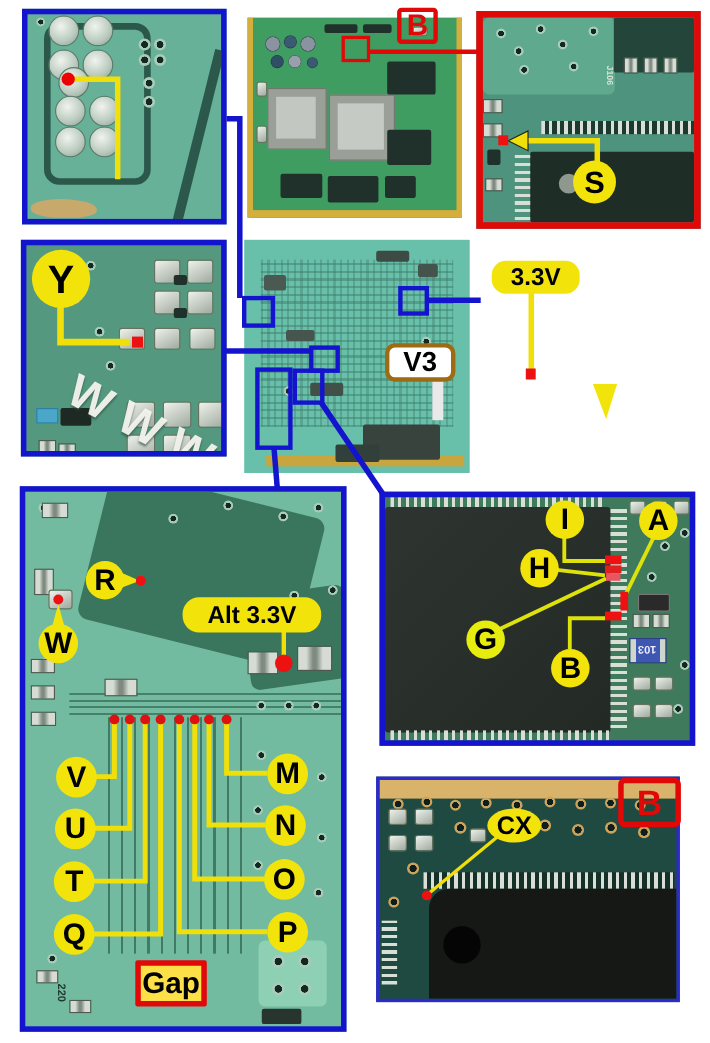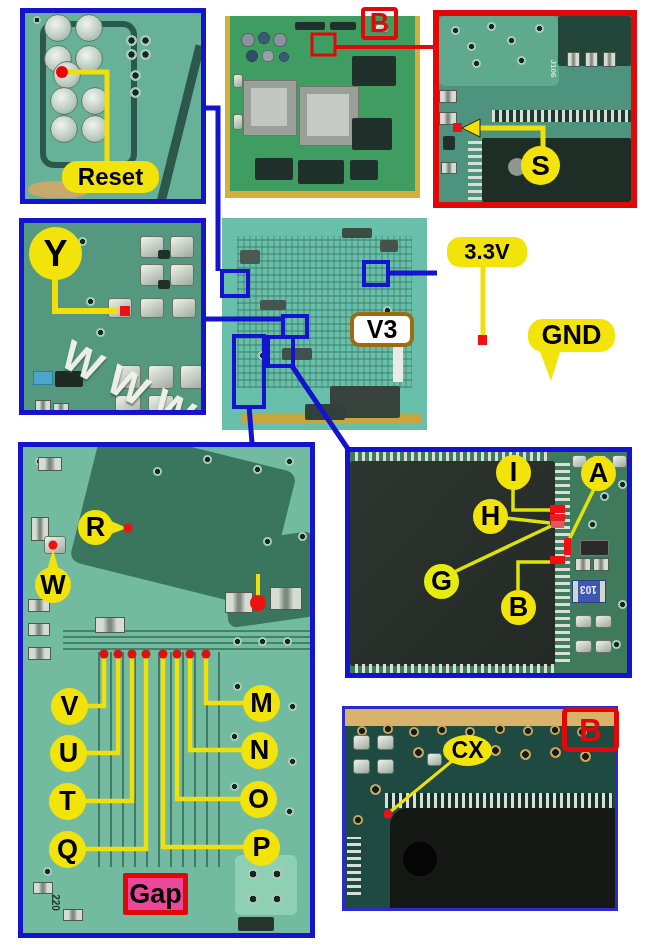--- a/index.html
+++ b/index.html
@@ -310,38 +310,37 @@
     <rect x="550" y="505" width="15" height="8" fill="#ef1111"></rect>
     <rect x="550" y="514" width="15" height="7" fill="#e02020"></rect>
     <rect x="551" y="521" width="13" height="7" fill="#e85560"></rect>
     <rect x="564" y="538" width="7" height="17" fill="#ef1111"></rect>
     <rect x="550" y="556" width="15" height="8" fill="#ef1111"></rect>
 
     <polyline points="452,761 390,812" fill="none" stroke="#f0df08" stroke-width="3"></polyline>
     <circle cx="388" cy="814" r="4.5" fill="#ee1111"></circle>
   </svg>
 
-  <div class="lbl rrect" style="left:62px;top:161px;width:97px;height:32px;font-size:24px;">Reset</div>
   <div class="lbl" style="left:361px;top:7px;width:37px;height:33px;background:none;border:4px solid #e10808;color:#e10808;font-size:27px;box-sizing:border-box;border-radius:4px;">B</div>
   <div class="lbl circ" style="left:521px;top:146px;width:39px;height:39px;font-size:28px;">S</div>
   <div class="lbl circ" style="left:29px;top:227px;width:53px;height:53px;font-size:36px;">Y</div>
   <div class="lbl" style="left:350px;top:312px;width:64px;height:35px;background:#fff;border:4px solid #9c6b12;border-radius:9px;font-size:25px;box-sizing:border-box;">V3</div>
   <div class="lbl rrect" style="left:447px;top:237px;width:80px;height:30px;font-size:22px;border-radius:13px;">3.3V</div>
-  <div class="lbl rrect" style="left:528px;top:319px;width:87px;height:33px;font-size:27px;">GND</div>
+  <div class="lbl rrect" style="left:166px;top:543px;width:126px;height:32px;font-size:22px;">Alt 3.3V</div>
   <div class="lbl circ" style="left:78px;top:510px;width:35px;height:35px;font-size:27px;">R</div>
   <div class="lbl circ" style="left:35px;top:567px;width:36px;height:36px;font-size:27px;">W</div>
   <div class="lbl circ" style="left:51px;top:688px;width:37px;height:37px;font-size:27px;">V</div>
   <div class="lbl circ" style="left:50px;top:735px;width:37px;height:37px;font-size:27px;">U</div>
   <div class="lbl circ" style="left:49px;top:783px;width:37px;height:37px;font-size:27px;">T</div>
   <div class="lbl circ" style="left:49px;top:831px;width:37px;height:37px;font-size:27px;">Q</div>
   <div class="lbl circ" style="left:243px;top:685px;width:37px;height:37px;font-size:27px;">M</div>
   <div class="lbl circ" style="left:241px;top:732px;width:37px;height:37px;font-size:27px;">N</div>
   <div class="lbl circ" style="left:240px;top:781px;width:37px;height:37px;font-size:27px;">O</div>
   <div class="lbl circ" style="left:243px;top:829px;width:37px;height:37px;font-size:27px;">P</div>
-  <div class="lbl" style="left:123px;top:873px;width:65px;height:42px;background:#ec4899;border:5px solid #e10808;font-size:27px;box-sizing:border-box;border-radius:2px;">Gap</div>
+  <div class="lbl" style="left:123px;top:873px;width:65px;height:42px;background:#fde047;border:5px solid #e10808;font-size:27px;box-sizing:border-box;border-radius:2px;">Gap</div>
   <div class="lbl circ" style="left:496px;top:455px;width:35px;height:35px;font-size:27px;">I</div>
   <div class="lbl circ" style="left:581px;top:456px;width:35px;height:35px;font-size:27px;">A</div>
   <div class="lbl circ" style="left:473px;top:499px;width:35px;height:35px;font-size:27px;">H</div>
   <div class="lbl circ" style="left:424px;top:564px;width:35px;height:35px;font-size:27px;background:#e6ed0e;">G</div>
   <div class="lbl circ" style="left:501px;top:590px;width:35px;height:35px;font-size:27px;">B</div>
   <div class="lbl" style="left:443px;top:735px;width:49px;height:31px;font-size:23px;border-radius:50%;">CX</div>
   <div class="lbl" style="left:562px;top:707px;width:57px;height:45px;background:none;border:5px solid #e10808;color:#e10808;font-size:32px;box-sizing:border-box;border-radius:6px;">B</div>
 
 </div>
 

